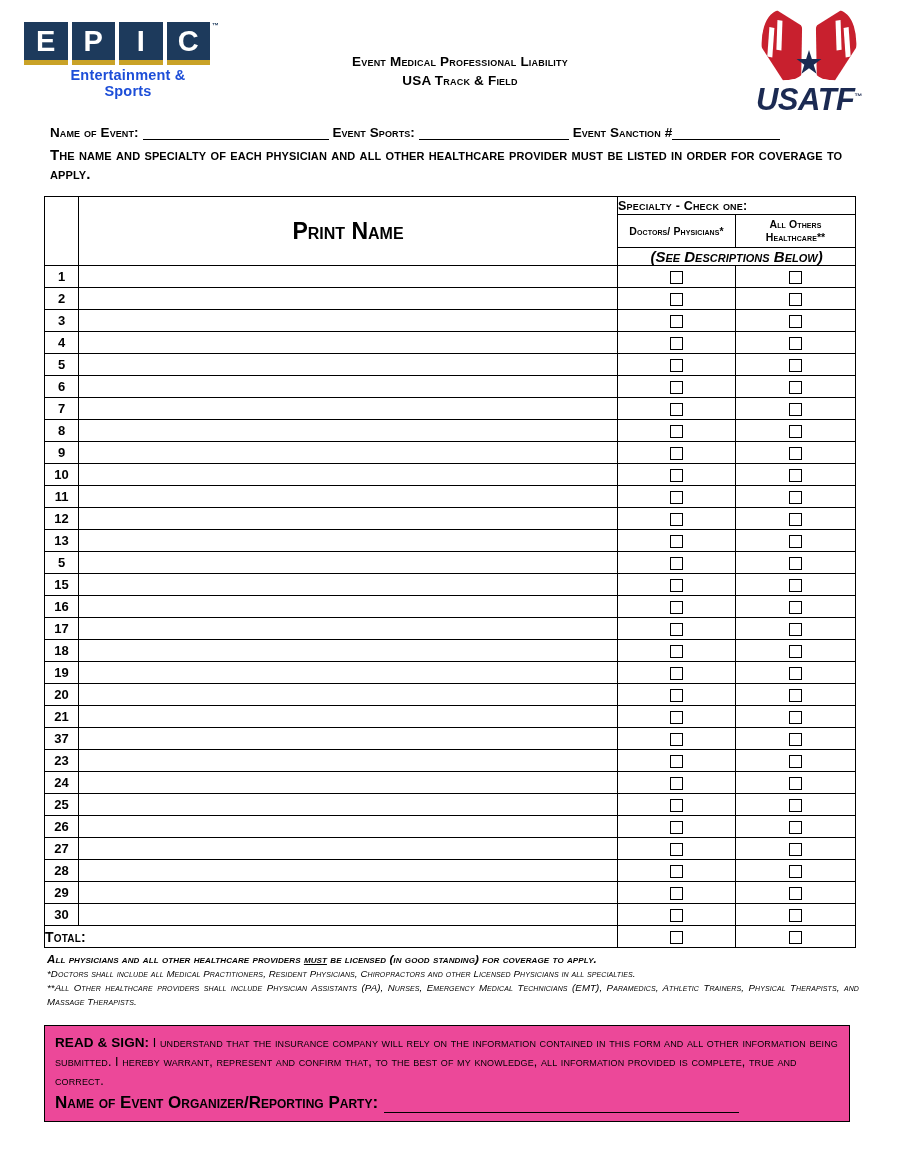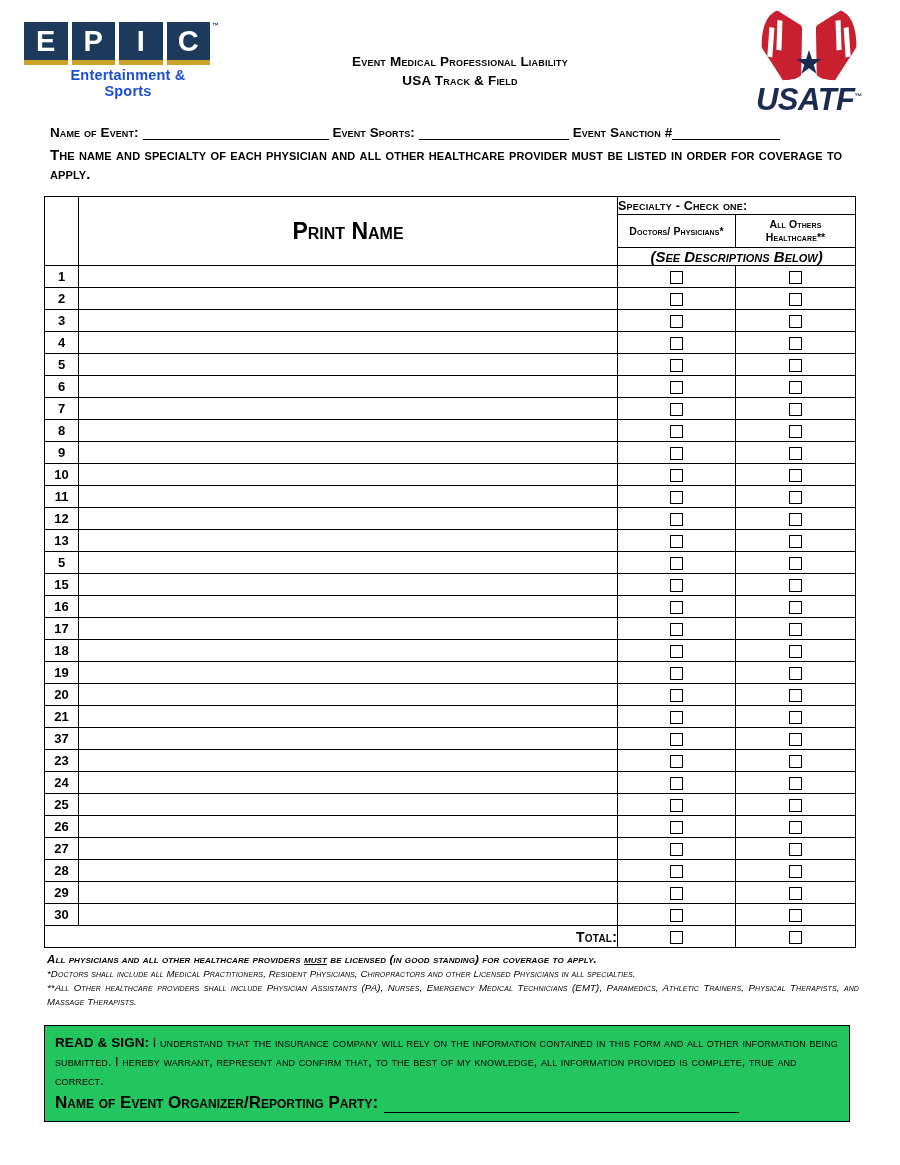--- a/index.html
+++ b/index.html
@@ -246,21 +246,20 @@
   }
   .cb {
     display: inline-block;
     width: 11px;
     height: 11px;
     border: 1.6px solid #000;
     background: #fff;
     vertical-align: middle;
   }
   td.total-label {
-    text-align: right;
     font-size: 14px;
     font-weight: bold;
     font-variant: small-caps;
     padding-right: 8px;
     letter-spacing: 0.2px;
   }
 
   
   .footnotes {
     margin: 4px 0 16px 47px;
@@ -282,21 +281,21 @@
     line-height: 14px;
     letter-spacing: 0.1px;
     text-align: justify;
   }
 
   
   .readsign {
     margin: 14px 0 0 44px;
     width: 806px;
     border: 1.5px solid #000;
-    background: #22c55e;
+    background: #ec4899;
     padding: 7px 10px 8px 10px;
     box-sizing: border-box;
   }
   .rs-body {
     font-size: 12.5px;
     font-variant: small-caps;
     line-height: 19px;
     letter-spacing: 0.1px;
   }
   .rs-body .rs-head {

